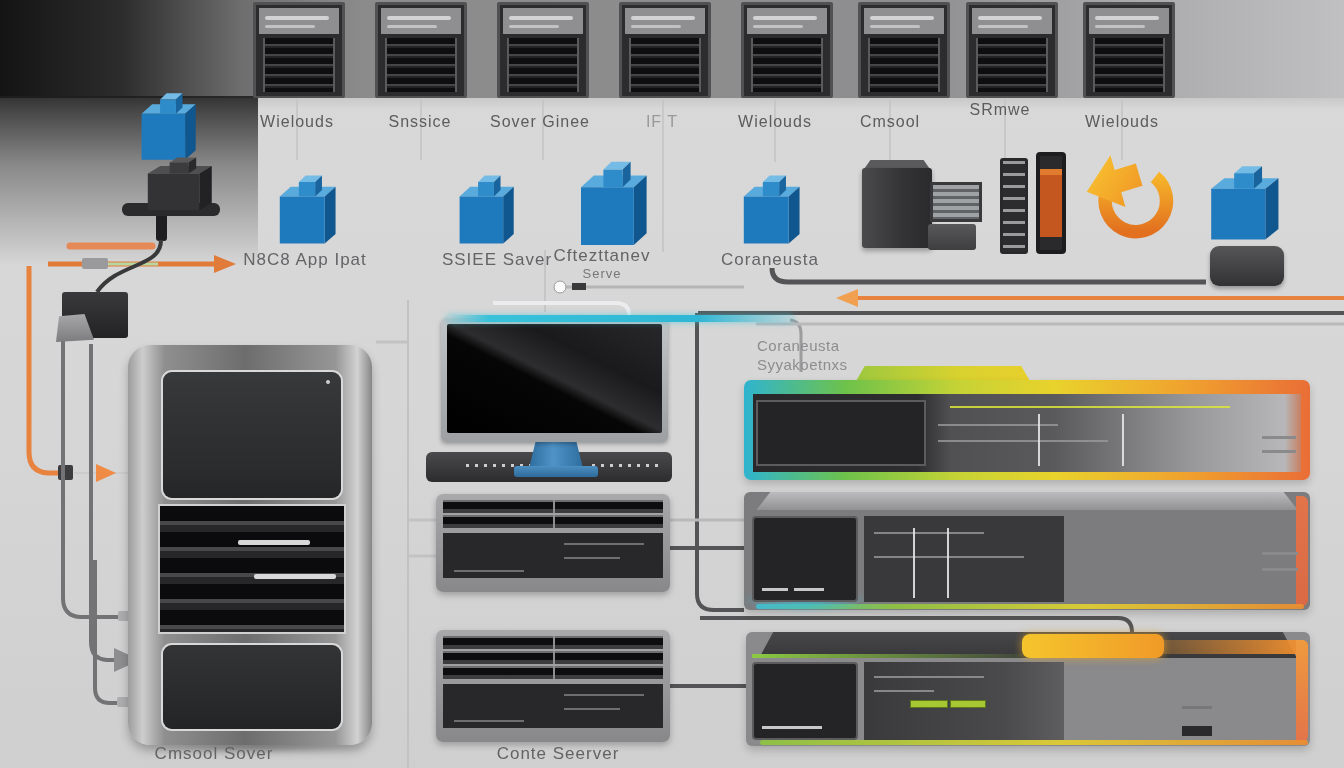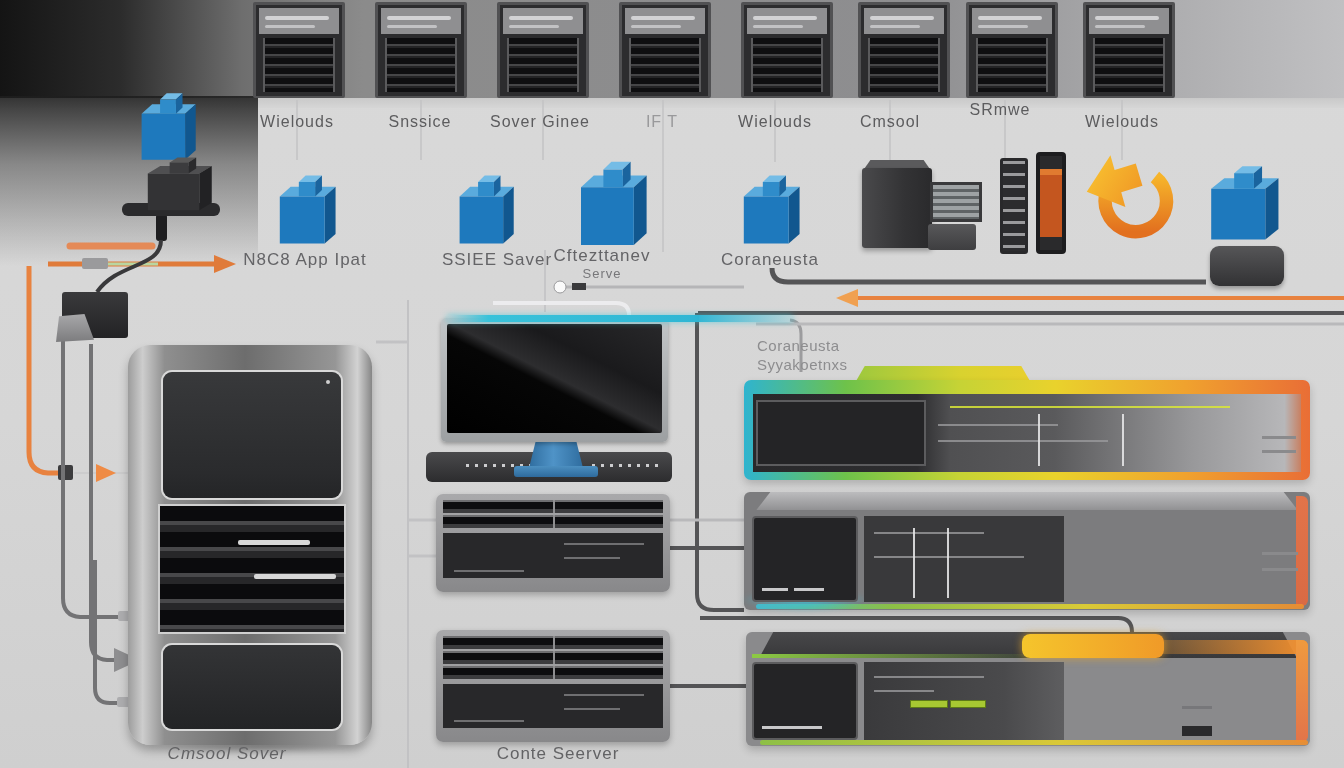--- a/index.html
+++ b/index.html
@@ -440,17 +440,17 @@
       <div class="lbl small" style="left: 662px; top: 113px;">IF T</div>
       <div class="lbl " style="left: 775px; top: 113px;">Wielouds</div>
       <div class="lbl " style="left: 890px; top: 113px;">Cmsool</div>
       <div class="lbl " style="left: 1000px; top: 101px;">SRmwe</div>
       <div class="lbl " style="left: 1122px; top: 113px;">Wielouds</div>
       <div class="lbl mid" style="left: 305px; top: 250px;">N8C8 App Ipat</div>
       <div class="lbl mid" style="left: 497px; top: 250px;">SSIEE Saver</div>
       <div class="lbl mid" style="left: 602px; top: 246px;">Cftezttanev</div>
       <div class="lbl sub" style="left: 602px; top: 266px;">Serve</div>
       <div class="lbl mid" style="left: 770px; top: 250px;">Coraneusta</div>
-      <div class="lbl bottom" style="left: 227px; top: 744px; font-style: italic;">Cmsool Sover</div>
+      <div class="lbl bottom" style="left: 214px; top: 744px;">Cmsool Sover</div>
       <div class="lbl bottom" style="left: 558px; top: 744px;">Conte Seerver</div>
     </div>
 
 </div>
 
 </body></html>

